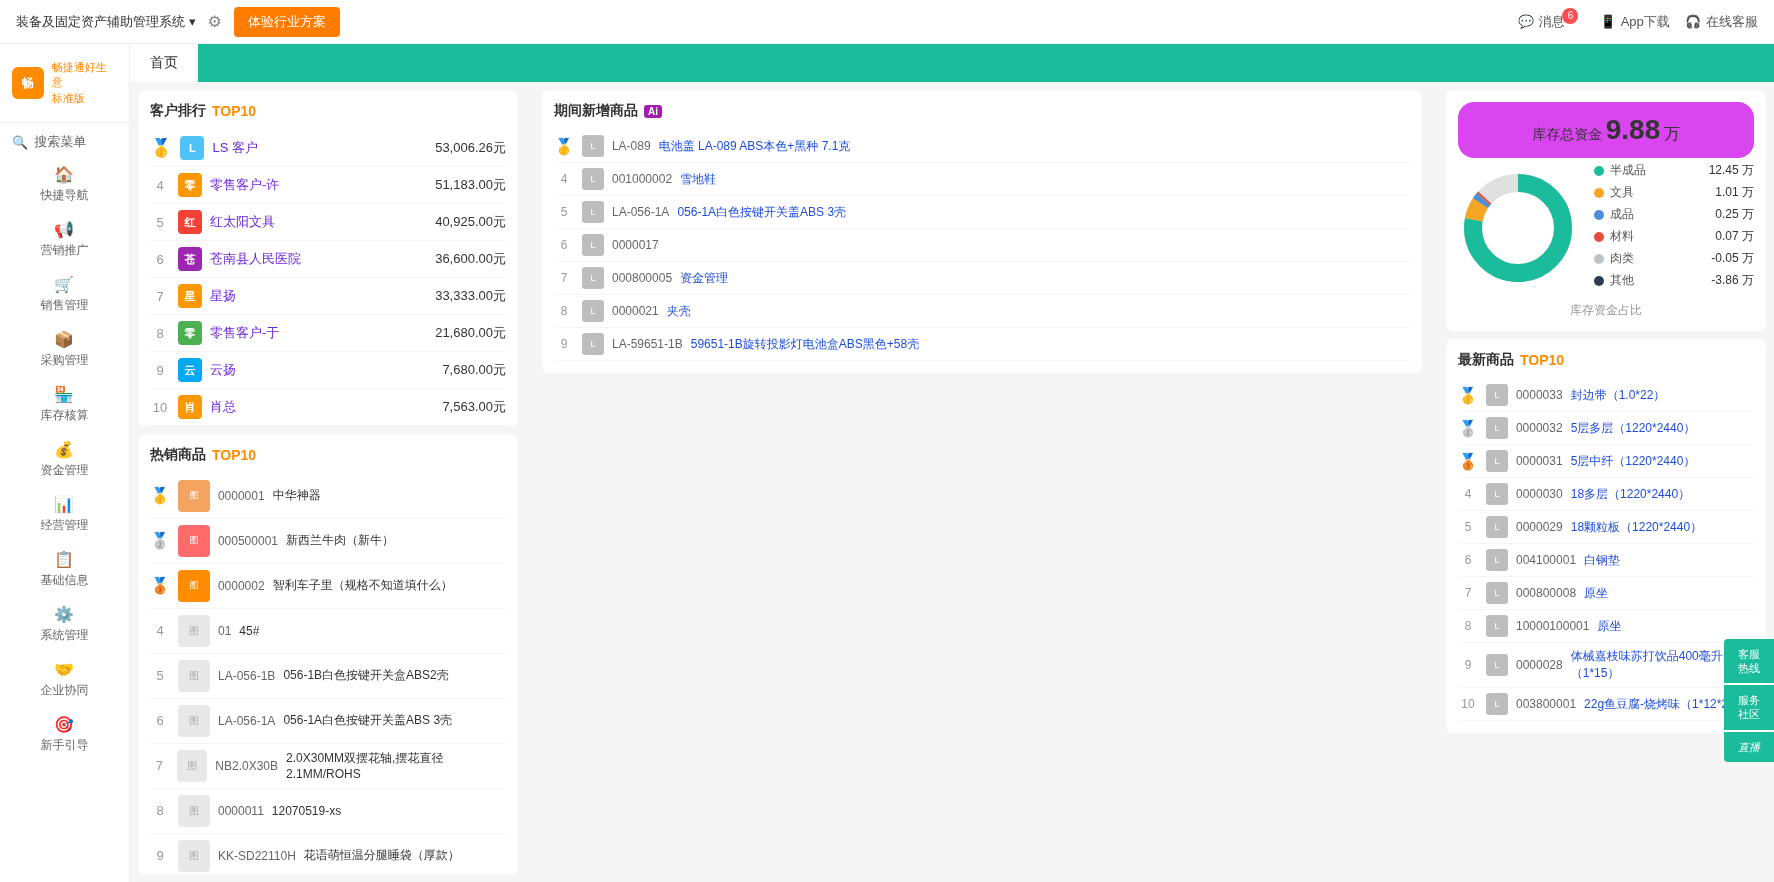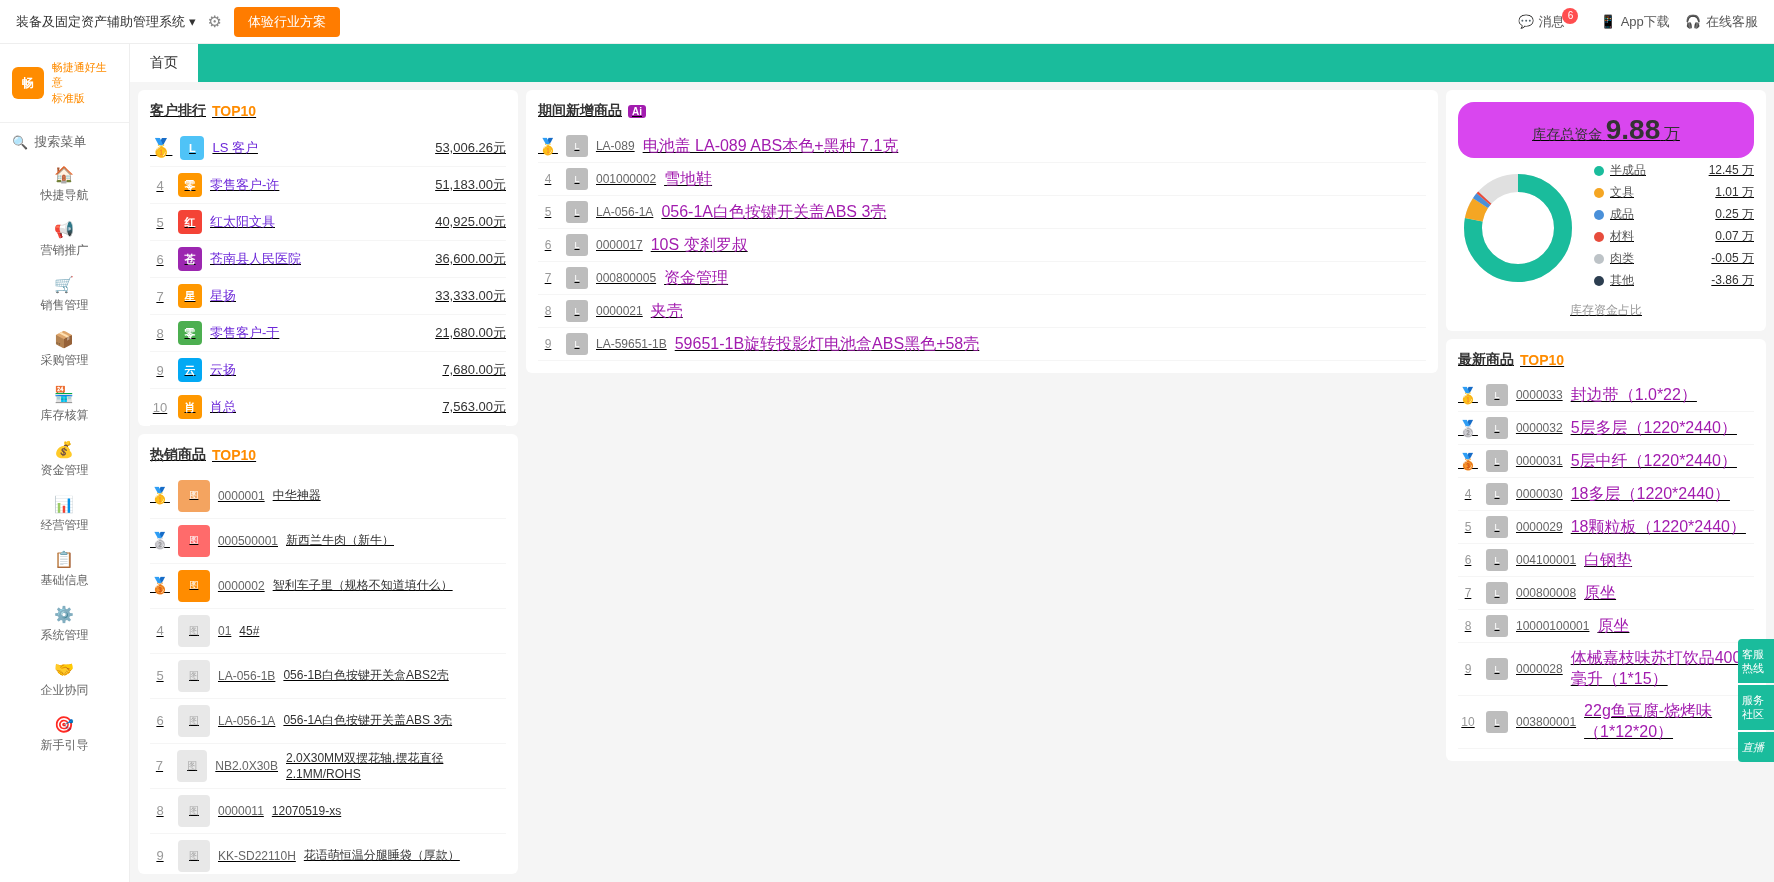--- a/index.html
+++ b/index.html
@@ -100,23 +100,22 @@
       background: #fff;
       color: #333;
     }
 
     
     .page-content {
       flex: 1;
       display: flex;
       overflow: hidden;
       background: #f5f5f5;
-      gap: 8px;
+      gap: 24px;
       padding: 8px;
-      text-decoration: underline;
     }
 
     
     .left-panel {
       width: 380px;
       flex-shrink: 0;
       display: flex;
       flex-direction: column;
       gap: 8px;
       overflow-y: auto;
@@ -263,21 +262,21 @@
       background: #e0e0e0;
       border-radius: 3px;
       flex-shrink: 0;
       display: flex;
       align-items: center;
       justify-content: center;
       font-size: 9px;
       color: #fff;
     }
     .new-product-code { font-size: 12px; color: #666; }
-    .new-product-name { font-size: 16px; color: #a21caf; flex: 1; }
+    .new-product-name { font-size: 12px; color: #1d4ed8; flex: 1; }
 
     
     .middle-top {
       background: #fff;
       border-radius: 6px;
       padding: 12px;
       overflow-y: auto;
       max-height: 420px;
     }
 
@@ -285,24 +284,24 @@
     .float-service {
       position: fixed;
       right: 0;
       bottom: 120px;
       display: flex;
       flex-direction: column;
       gap: 2px;
       z-index: 100;
     }
     .float-btn {
-      width: 36px;
+      width: 50px;
       background: #1abc9c;
       color: #fff;
-      text-align: left;
+      text-align: center;
       padding: 8px 4px;
       font-size: 11px;
       cursor: pointer;
       line-height: 1.3;
     }
     .float-btn:first-child { border-radius: 4px 0 0 0; }
     .float-btn:last-child { border-radius: 0 0 0 4px; font-style: italic; }
 
     .product-placeholder {
       width: 32px; height: 32px;
@@ -574,21 +573,20 @@
           <div class="new-product-item">
             <span style="width:20px;text-align:center;color:#999;font-size:12px;">5</span>
             <div class="new-product-icon" style="background:#bdbdbd;">L</div>
             <span class="new-product-code">LA-056-1A</span>
             <span class="new-product-name">056-1A白色按键开关盖ABS 3壳</span>
           </div>
           <div class="new-product-item">
             <span style="width:20px;text-align:center;color:#999;font-size:12px;">6</span>
             <div class="new-product-icon" style="background:#bdbdbd;">L</div>
             <span class="new-product-code">0000017</span>
-            <span class="new-product-name">10S 变刹罗叔</span>
           </div>
           <div class="new-product-item">
             <span style="width:20px;text-align:center;color:#999;font-size:12px;">7</span>
             <div class="new-product-icon" style="background:#bdbdbd;">L</div>
             <span class="new-product-code">000800005</span>
             <span class="new-product-name">资金管理</span>
           </div>
           <div class="new-product-item">
             <span style="width:20px;text-align:center;color:#999;font-size:12px;">8</span>
             <div class="new-product-icon" style="background:#bdbdbd;">L</div>

